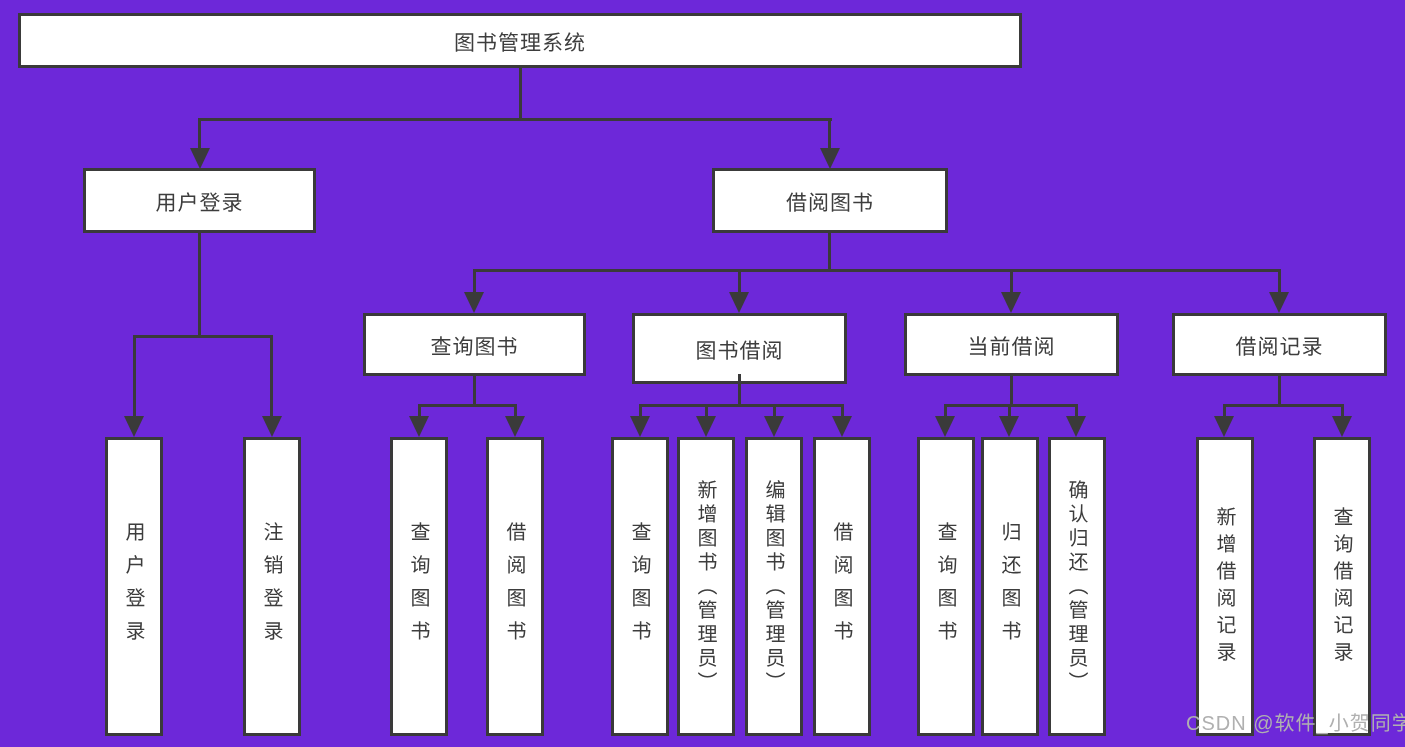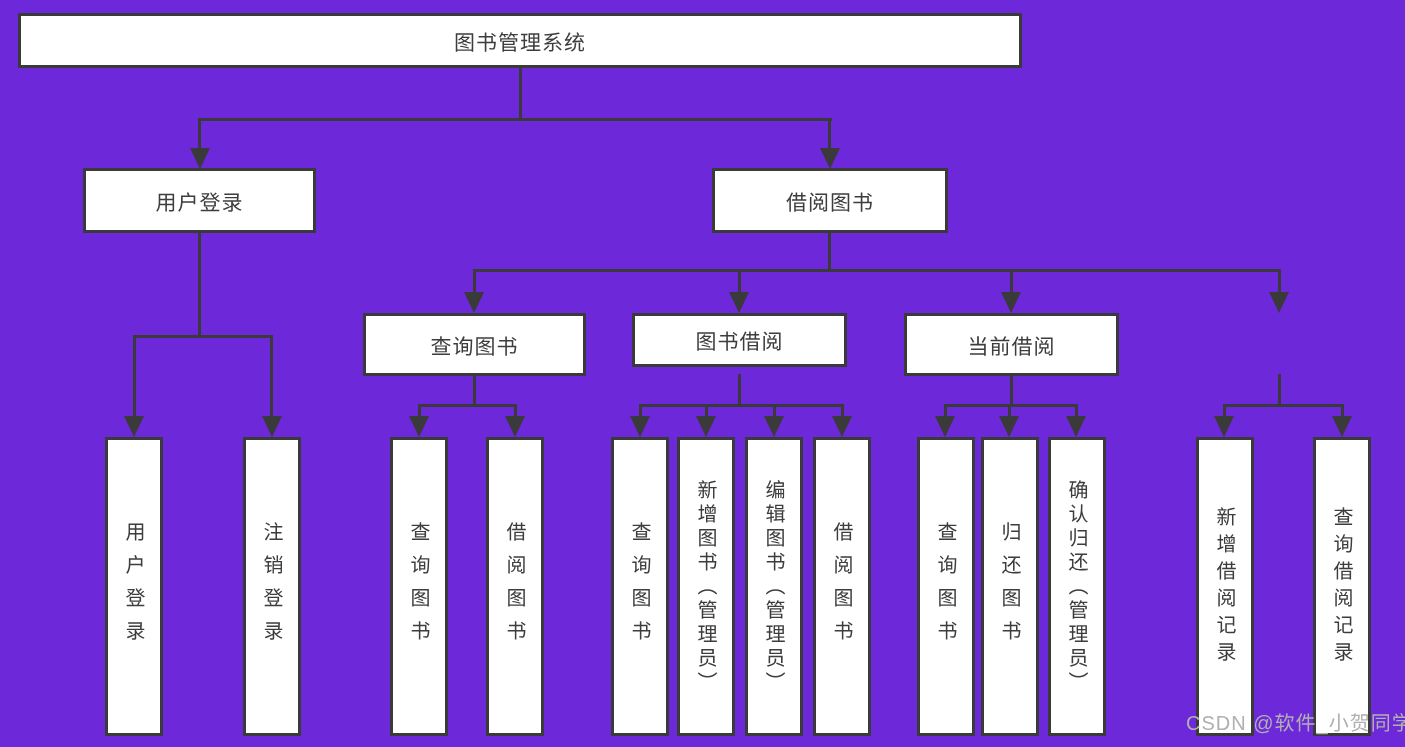--- a/index.html
+++ b/index.html
@@ -112,25 +112,28 @@
   <div class="vline" style="left:738px; top:269px; height:26px;"></div>
   <div class="arrow" style="left:729px; top:292px;"></div>
   <div class="vline" style="left:1010px; top:269px; height:26px;"></div>
   <div class="arrow" style="left:1001px; top:292px;"></div>
   <div class="vline" style="left:1278px; top:269px; height:26px;"></div>
   <div class="arrow" style="left:1269px; top:292px;"></div>
 
   <div class="node" style="left:363px; top:313px; width:223px; height:63px;">
     <span>查询图书</span>
   </div>
-  <div class="node" style="left:632px; top:313px; width:215px; height:54px;">
+  <div class="node" style="left:632px; top:313px; width:215px; height:71px;">
     <span>图书借阅</span>
   </div>
   <div class="node" style="left:904px; top:313px; width:215px; height:63px;text-align:right;">
     <span>当前借阅</span>
+  </div>
+  <div class="node" style="left:1172px; top:313px; width:215px; height:63px;">
+    <span>借阅记录</span>
   </div>
 
   <div class="vline" style="left:473px; top:374px; height:33px;"></div>
   <div class="hline" style="left:418px; top:404px; width:99px;"></div>
   <div class="vline" style="left:418px; top:404px; height:14px;"></div>
   <div class="arrow" style="left:409px; top:416px;"></div>
   <div class="vline" style="left:514px; top:404px; height:14px;"></div>
   <div class="arrow" style="left:505px; top:416px;"></div>
 
   <div class="vline" style="left:738px; top:374px; height:33px;"></div>

